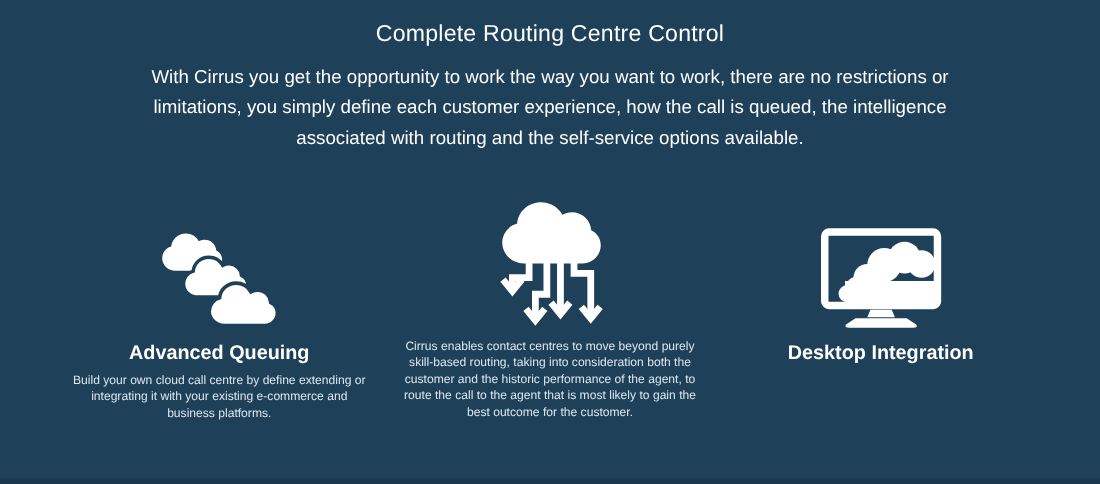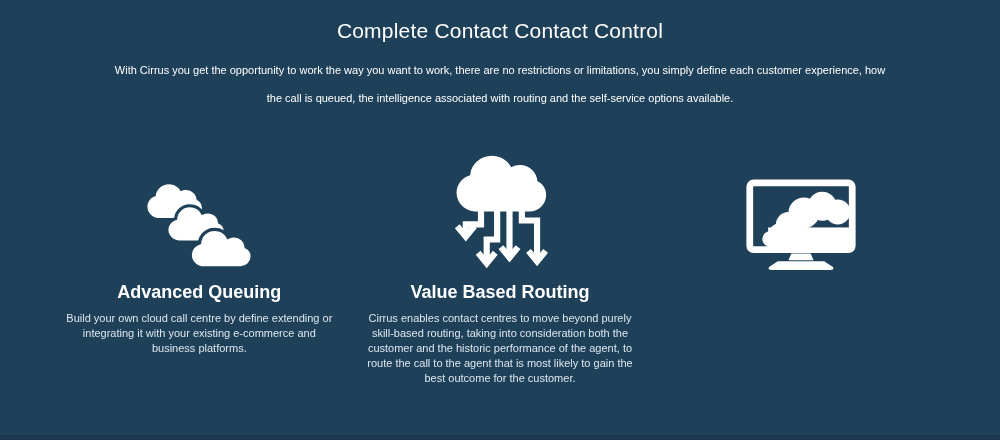--- a/index.html
+++ b/index.html
@@ -27,31 +27,31 @@
   .page-title {
     margin: 0;
     font-size: 21px;
     font-weight: 400;
     letter-spacing: 0.2px;
     color: var(--heading-text, #fff);
   }
   .intro {
     width: 782px;
     margin: 13px auto 0;
-    font-size: 11px;
+    font-size: 17px;
     line-height: 28px;
     font-weight: 400;
     color: var(--heading-text, #fff);
   }
   .features {
     width: 884px;
     margin: 36px auto 0;
     display: flex;
     gap: 18px;
-    justify-content: flex-end;
+    justify-content: center;
   }
   .feature {
     flex: 1 1 0;
     text-align: center;
     min-width: 0;
   }
   .icon-box {
     height: 124px;
     display: flex;
     align-items: flex-end;
@@ -88,21 +88,21 @@
 <body>
 
 <svg width="0" height="0" style="position:absolute" aria-hidden="true">
   <symbol id="cloud" viewBox="0 0 70 48">
     <path d="M17.5 45 C9.5 45 3 38.8 3 31.2 C3 25.1 7.2 19.9 13 18.3 C13.6 10.3 20.5 4 29 4 C35.2 4 40.6 7.4 43.3 12.4 C45.2 11.4 47.4 10.8 49.7 10.8 C56.6 10.8 62.2 16.1 62.6 22.8 C66.5 24.6 69 28.4 69 32.8 C69 39.5 63.5 45 56.7 45 Z"></path>
   </symbol>
 </svg>
 
 <div class="section">
 
-  <h1 class="page-title">Complete Contact Contact Control</h1>
+  <h1 class="page-title">Complete Routing Centre Control</h1>
 
   <p class="intro">With Cirrus you get the opportunity to work the way you want to work, there are no restrictions or limitations, you simply define each customer experience, how the call is queued, the intelligence associated with routing and the self-service options available.</p>
 
   <div class="features">
 
     <div class="feature">
       <div class="icon-box">
         <svg width="116" height="97" viewBox="0 0 120 100" aria-hidden="true">
           <use href="#cloud" x="4" y="6" width="60" height="41" class="cloud-plain"></use>
           <use href="#cloud" x="24" y="28" width="64" height="44" class="cloud-sep"></use>
@@ -122,21 +122,20 @@
             <path d="M15 80 L24 91 L33 80"></path>
             <path d="M57 60 L57 94 L46 94 L46 117"></path>
             <path d="M37 108 L46 119 L55 108"></path>
             <path d="M70 60 L70 111"></path>
             <path d="M61 102 L70 113 L79 102"></path>
             <path d="M83 60 L83 74 L99 74 L99 115"></path>
             <path d="M90 106 L99 117 L108 106"></path>
           </g>
         </svg>
       </div>
-      <h3 class="feature-title">Value Based Routing</h3>
       <p class="feature-desc">Cirrus enables contact centres to move beyond purely skill-based routing, taking into consideration both the customer and the historic performance of the agent, to route the call to the agent that is most likely to gain the best outcome for the customer.</p>
     </div>
 
     <div class="feature">
       <div class="icon-box">
         <svg width="116" height="93" viewBox="0 0 120 96" aria-hidden="true">
 
           <rect x="7" y="4" width="106" height="69" class="svg-bg"></rect>
 
           <g class="svg-white">
@@ -148,18 +147,19 @@
             <circle cx="98" cy="34" r="13"></circle>
             <rect x="26" y="50" width="87" height="23"></rect>
           </g>
 
           <rect x="7" y="4" width="106" height="69" rx="4" class="frame-stroke"></rect>
 
           <polygon points="50,77 70,77 73,84 47,84" class="svg-white"></polygon>
           <path d="M36 85 L84 85 L93 91 Q95 94 90 94 L30 94 Q25 94 27 91 Z" class="svg-white"></path>
         </svg>
       </div>
+      <h3 class="feature-title">Desktop Integration</h3>
     </div>
 
   </div>
 </div>
 
 <div class="bottom-strip"></div>
 
 </body></html>

